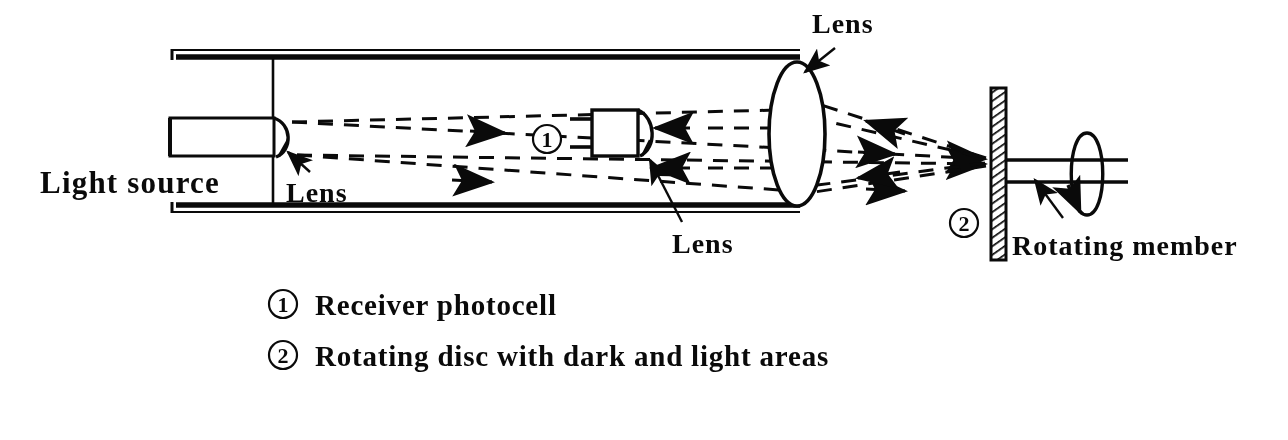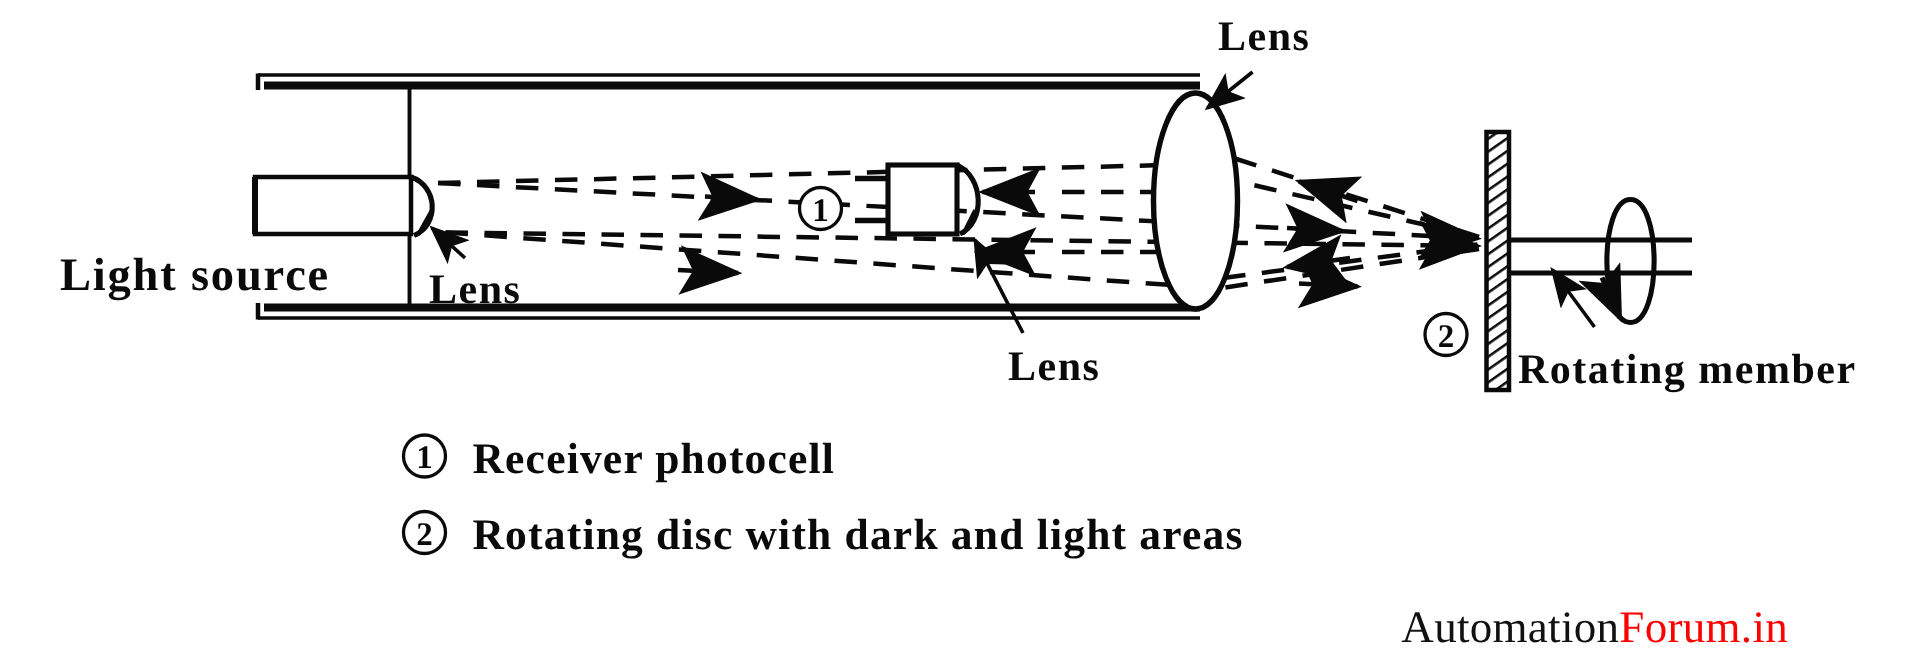--- a/index.html
+++ b/index.html
@@ -185,17 +185,14 @@
       </g>
       <g>
         <circle cx="283" cy="355" r="14" fill="#ffffff" stroke="#0a0a0a" stroke-width="2.2"></circle>
         <text class="dlabel numglyph" x="283" y="363" text-anchor="middle">2</text>
         <text class="dlabel lbl-legend" x="315" y="366">Rotating  disc  with  dark  and  light  areas</text>
       </g>
     </g>
 
   </svg>
 
-  <div class="wm">
-    <span class="wm-a">Automation</span><span class="wm-b">Forum.in</span>
-  </div>
 
 </div>
 
 </body></html>

